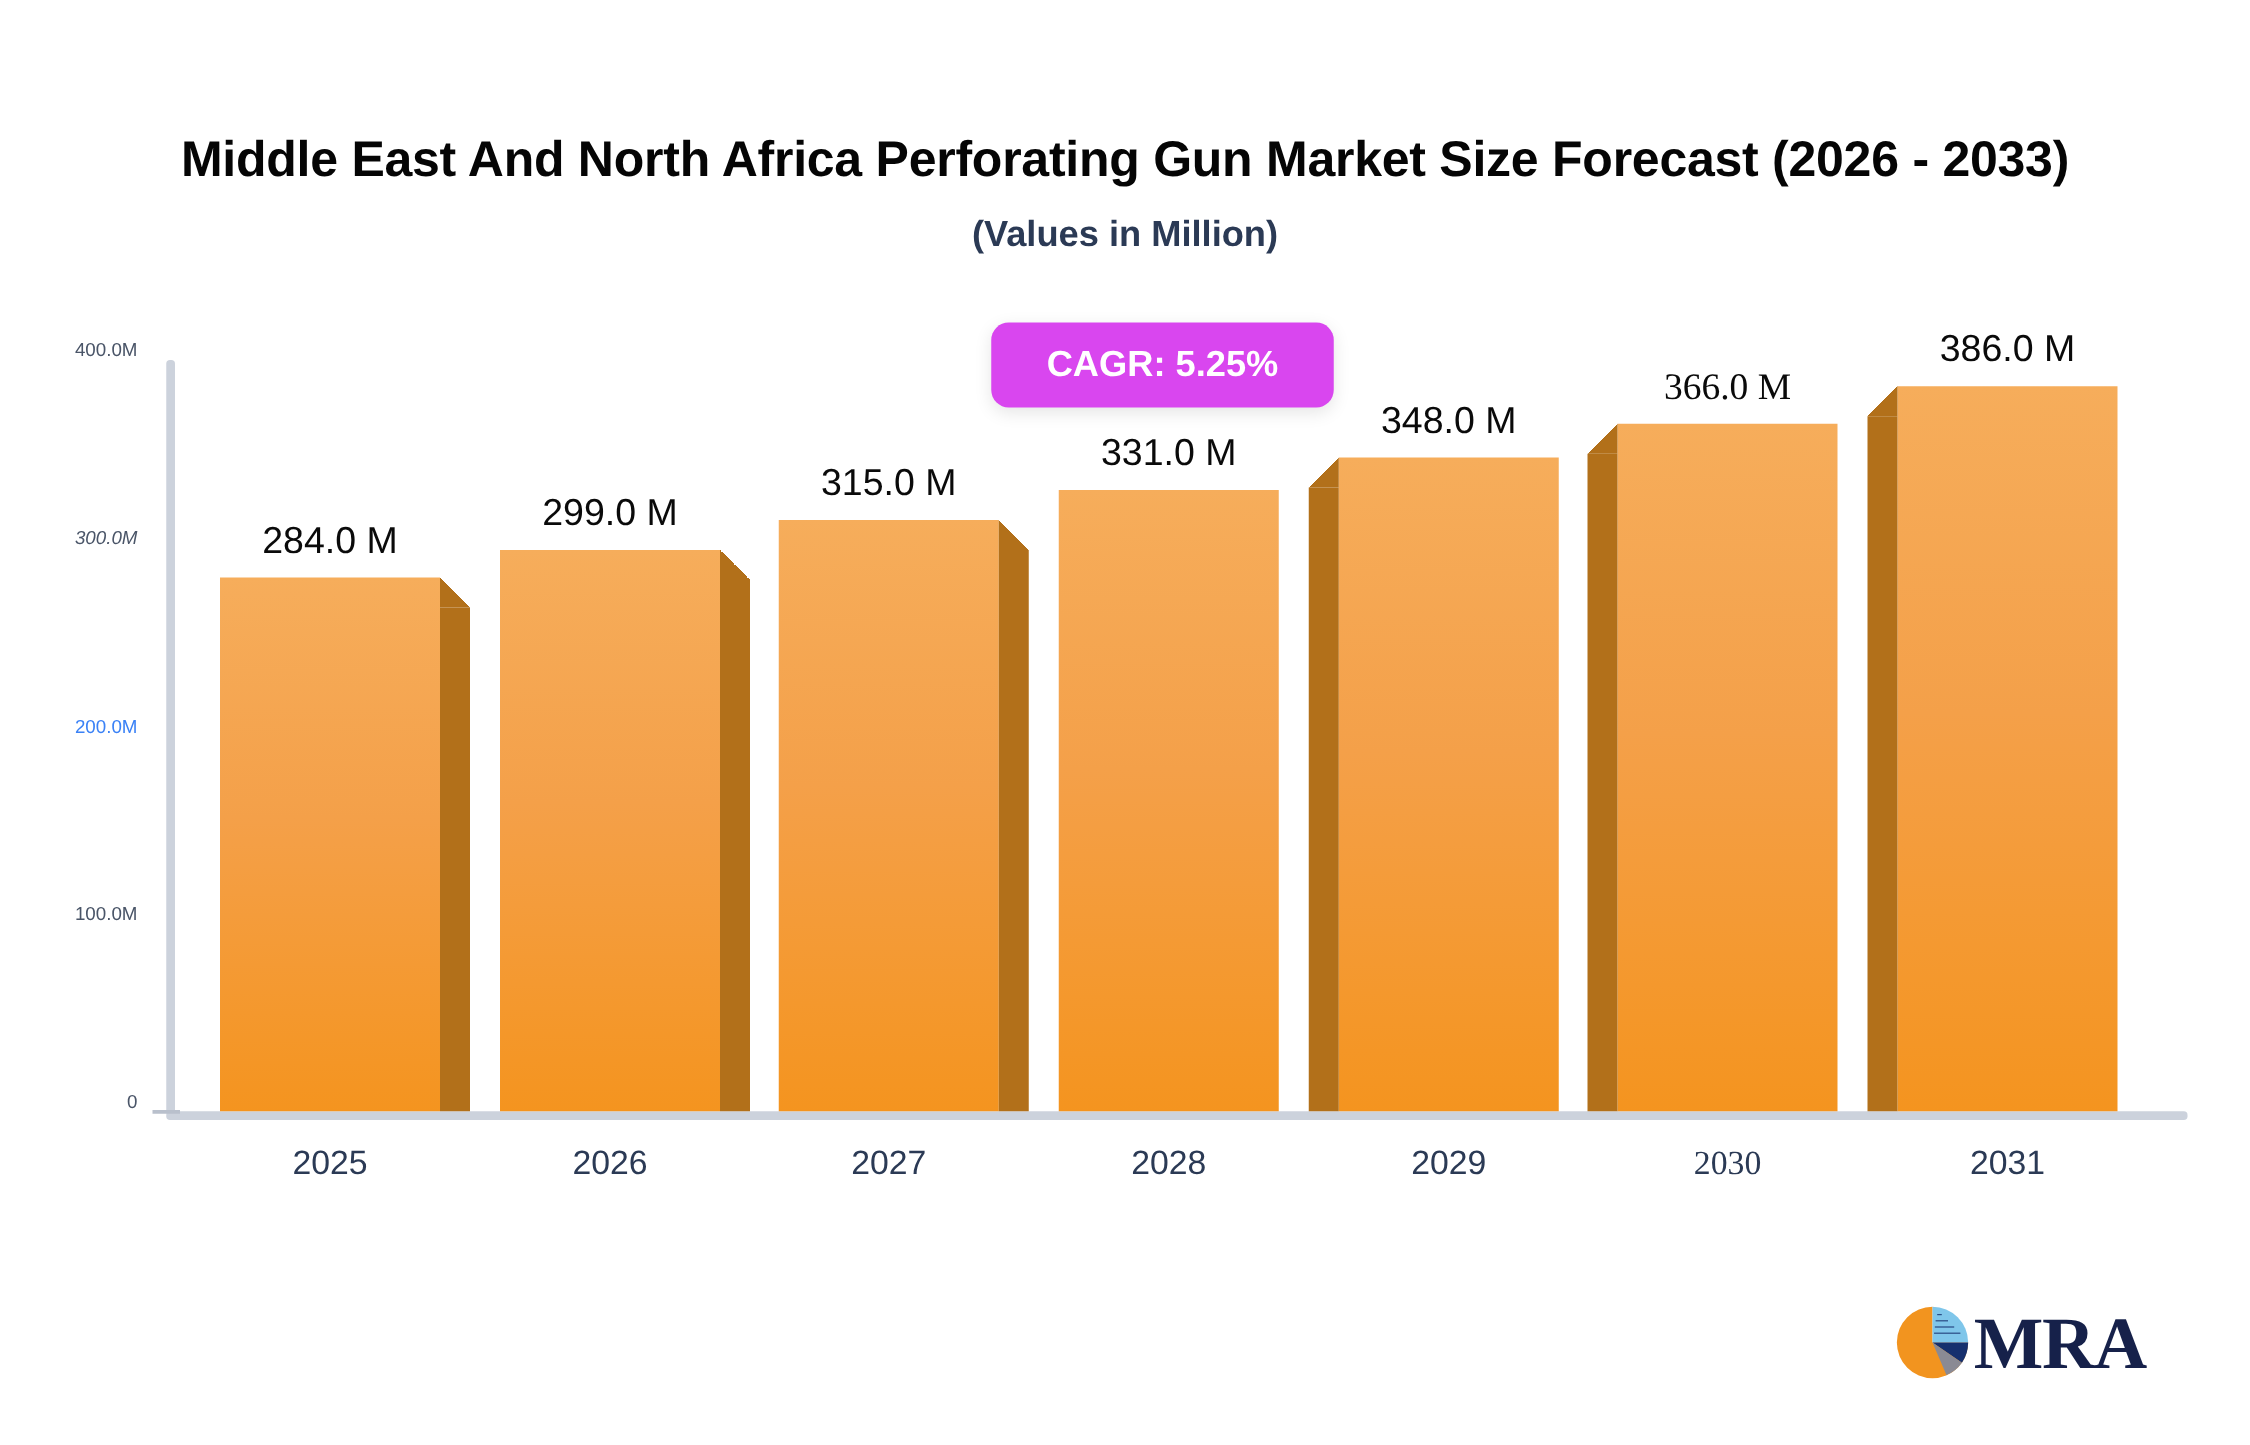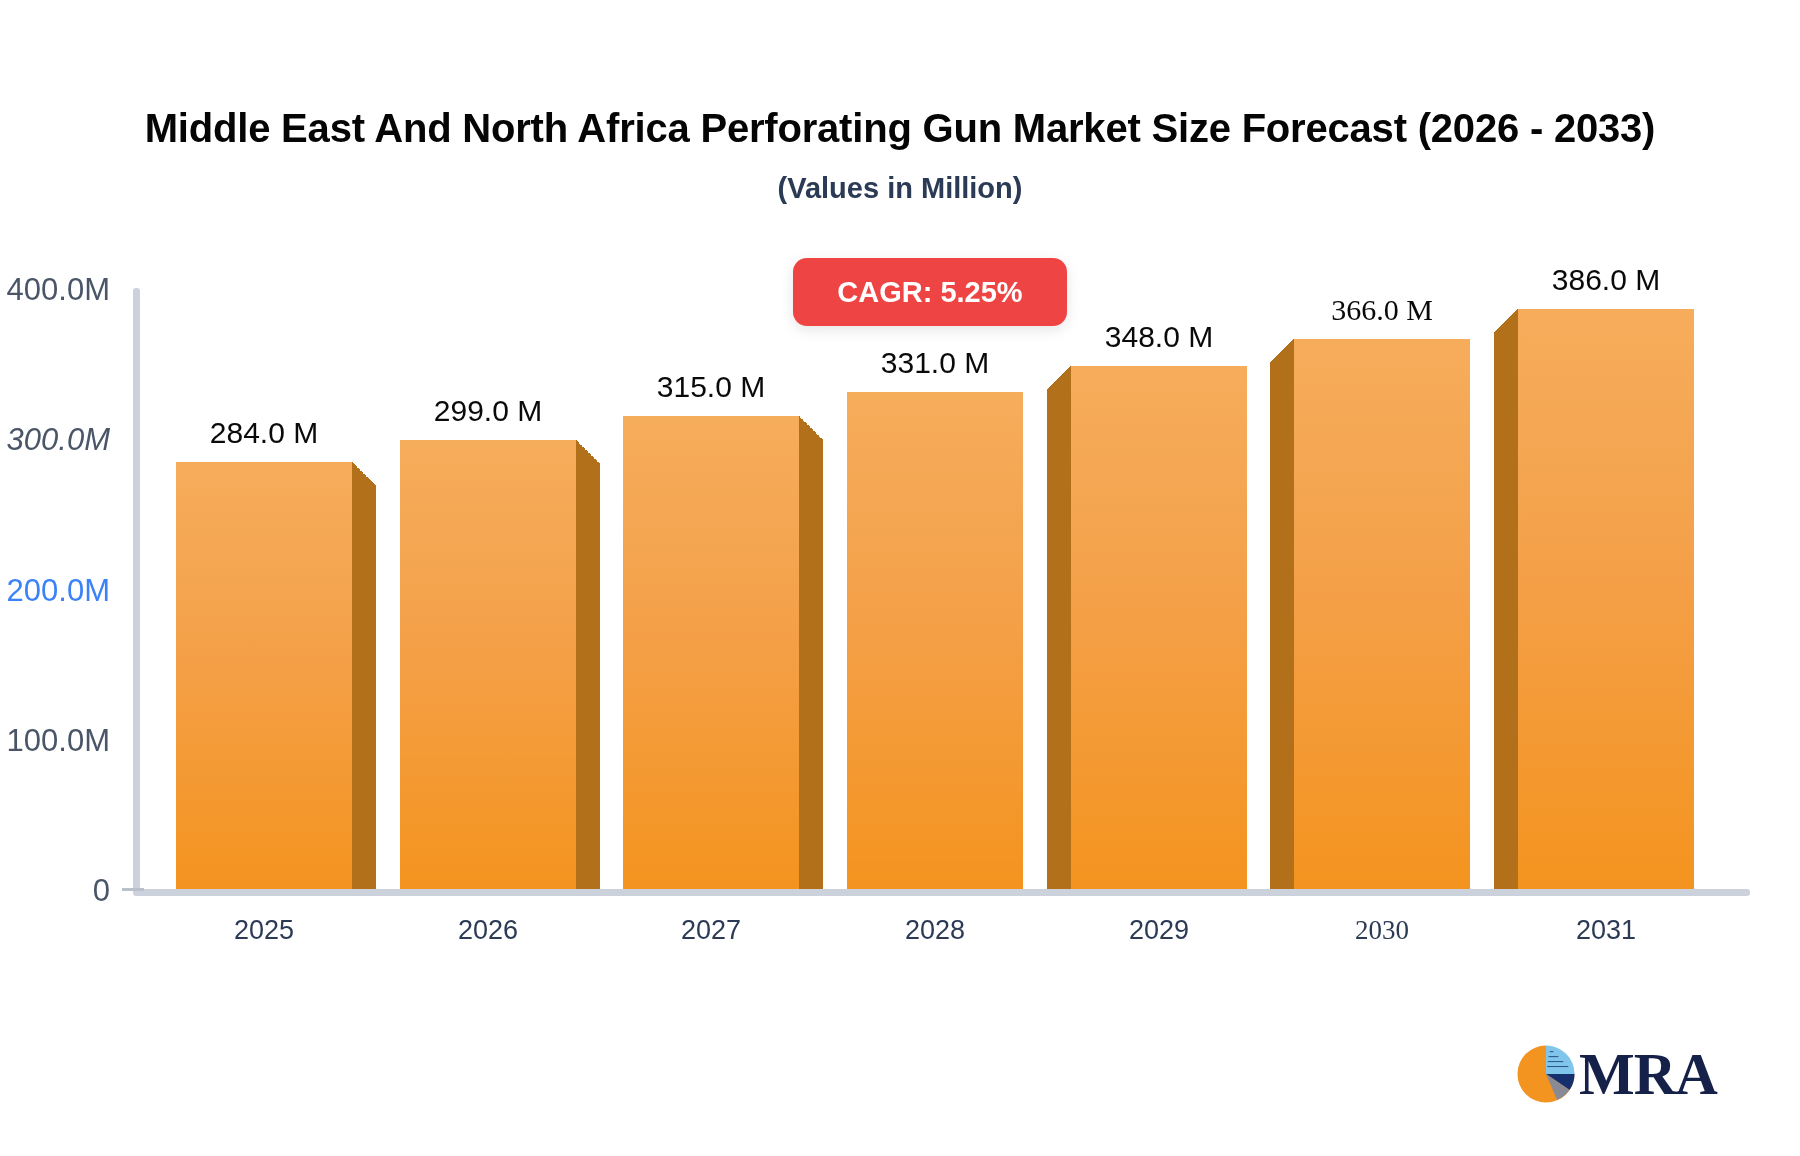--- a/index.html
+++ b/index.html
@@ -61,21 +61,21 @@
   #plot {
     position: absolute;
     left: 0; top: 0;
     width: 1800px; height: 1156px;
   }
 
   .y-tick-label {
     position: absolute;
     right: 1680px;   
     text-align: right;
-    font-size: 31px;
+    font-size: 15px;
     color: #4a5568;
     white-space: nowrap;
   }
   .y-tick-dash {
     position: absolute;
     width: 22px;
     height: 3px;
     background: #b9c0cc;
   }
 
@@ -170,21 +170,21 @@
 </style>
 </head>
 <body>
 
 <div id="canvas" style="background: rgb(255, 255, 255);">
 
   <div id="chart-title" style="color: rgb(5, 5, 5);">Middle East And North Africa Perforating Gun Market Size Forecast (2026 - 2033)</div>
 
   <div id="chart-subtitle" style="color: rgb(43, 58, 85);">(Values in Million)</div>
 
-  <div id="cagr-badge" style="background: #ef4444; color: rgb(255, 255, 255);">
+  <div id="cagr-badge" style="background: #d946ef; color: rgb(255, 255, 255);">
     <span>CAGR: 5.25%</span>
   </div>
 
   <div id="plot">
     <div id="y-axis-line" style="background: rgb(204, 210, 220);"></div>
     <div id="x-axis-line" style="background: rgb(204, 210, 220);"></div>
     <div id="y-ticks">
         <div class="y-tick-label" style="left: 0px; right: auto; width: 110px; top: 873px; color: rgb(74, 85, 104);">0</div>
         <div class="y-tick-dash" style="left: 122px; top: 888px; background: rgb(185, 192, 204);"></div>
         <div class="y-tick-label" style="left: 0px; right: auto; width: 110px; top: 722.75px; color: rgb(74, 85, 104);">100.0M</div>

